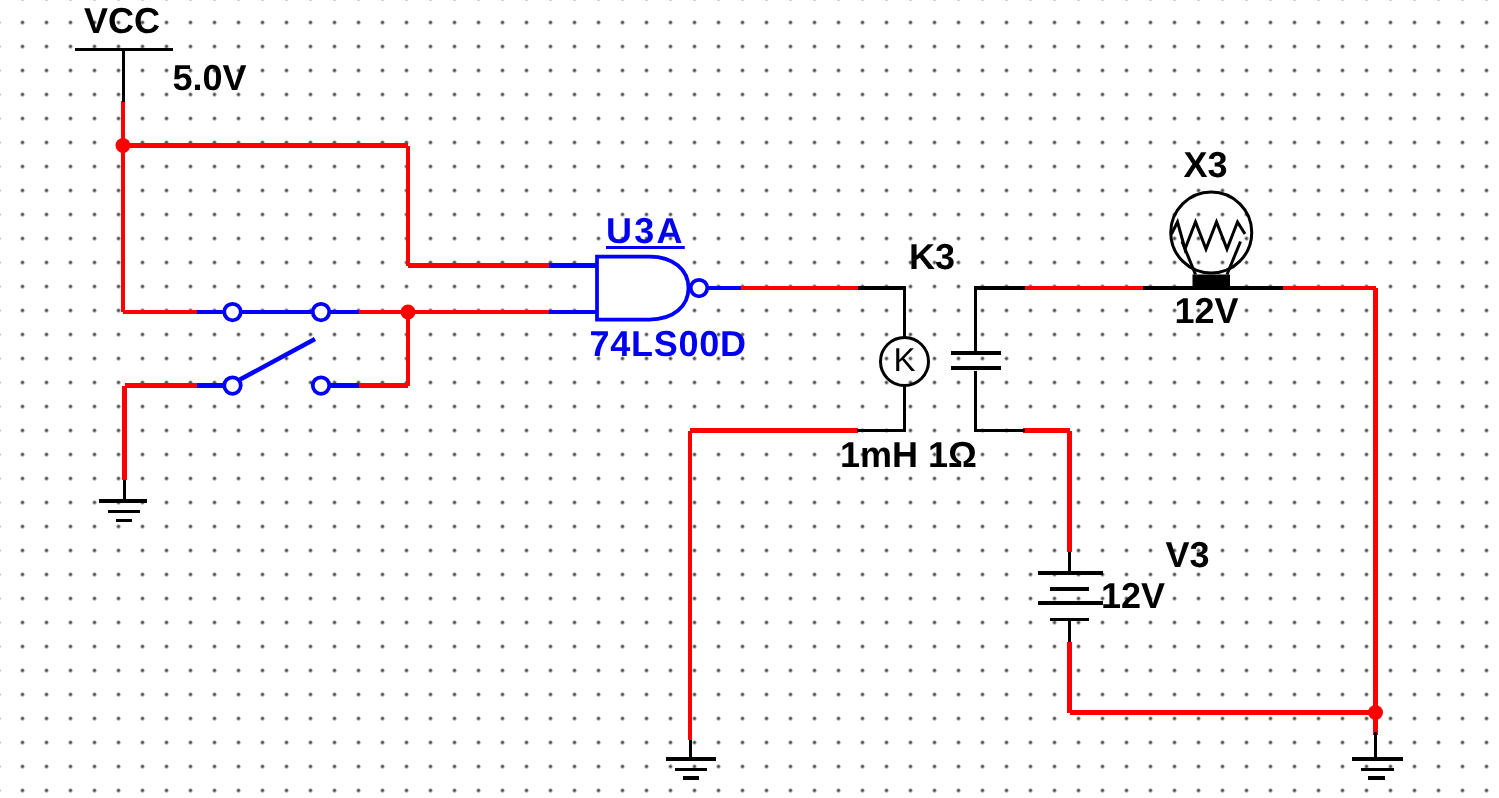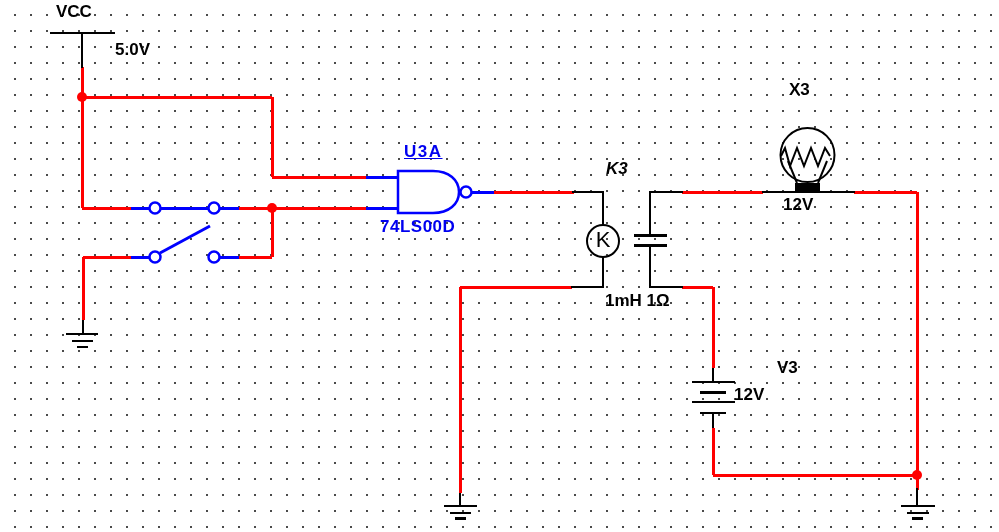--- a/index.html
+++ b/index.html
@@ -11,21 +11,21 @@
     background-size:16px 16px;
     background-position:7px 7px;
     overflow:hidden;
     font-family:"Liberation Sans", sans-serif;
   }
   svg.schematic{position:absolute;left:0;top:0;}
   .lbl{
     position:absolute;
     font-family:"Liberation Sans", sans-serif;
     font-weight:bold;
-    font-size:17px;
+    font-size:24px;
     line-height:1;
     color:#000000;
     white-space:nowrap;
     user-select:none;
   }
   .lbl.blue{color:#0000f0;}
   .coil-letter{
     position:absolute;
     font-family:"Liberation Sans", sans-serif;
     font-weight:normal;
@@ -168,25 +168,25 @@
 
     <circle cx="82" cy="97" r="5" fill="#ff0000"></circle>
     <circle cx="272" cy="208" r="5" fill="#ff0000"></circle>
     <circle cx="917" cy="475" r="5" fill="#ff0000"></circle>
   </svg>
 
   <div class="lbl" style="left:56px;top:3px;">VCC</div>
   <div class="lbl" style="left:115px;top:41px;">5.0V</div>
 
   <div class="lbl blue" style="left:404px;top:143px;letter-spacing:1.5px;text-decoration:underline;">U3A</div>
-  <div class="lbl blue" style="left:380px;top:218px;letter-spacing:0.5px;">74LS00D</div>
+  <div class="lbl blue" style="left:393px;top:218px;letter-spacing:0.5px;">74LS00D</div>
 
-  <div class="lbl" style="left:606px;top:160px;font-style:italic;">K3</div>
+  <div class="lbl" style="left:606px;top:160px;">K3</div>
   <div class="coil-letter" style="left:592px;top:229px;">K</div>
-  <div class="lbl" style="left:605px;top:292px;">1mH 1Ω</div>
+  <div class="lbl" style="left:560px;top:292px;">1mH 1Ω</div>
 
-  <div class="lbl" style="left:789px;top:81px;">X3</div>
+  <div class="lbl" style="left:789px;top:99px;">X3</div>
   <div class="lbl" style="left:783px;top:196px;">12V</div>
 
   <div class="lbl" style="left:777px;top:359px;">V3</div>
   <div class="lbl" style="left:734px;top:386px;">12V</div>
 
 </div>
 
 </body></html>

